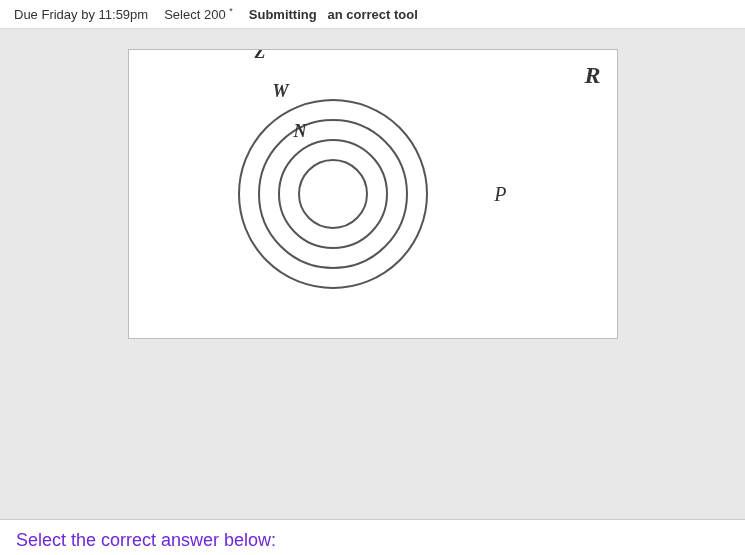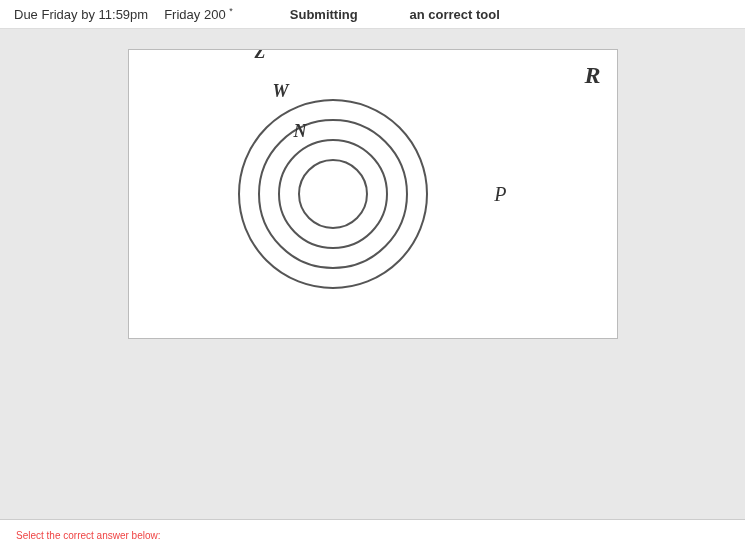--- a/index.html
+++ b/index.html
@@ -29,21 +29,20 @@
     .header-points {
       color: #333;
     }
 
     .header-submitting {
       color: #333;
     }
 
     .header-submitting span {
       font-weight: 600;
-      margin-left: 41px;
     }
 
     .content-area {
       background: #e8e8e8;
       padding: 10px 16px 16px 16px;
       min-height: 490px;
     }
 
     .diagram-box {
       background: #fff;
@@ -147,32 +146,32 @@
       color: #333;
     }
 
     .options-area {
       background: #fff;
       border-top: 1px solid #ccc;
       padding: 10px 16px;
     }
 
     .select-label-text {
-      font-size: 10px;
-      color: #ef4444;
+      font-size: 18px;
+      color: #6d28d9;
       margin-bottom: 10px;
     }
   </style>
 </head>
 <body>
 
 <div class="header-bar">
   <span class="header-due">Due Friday by 11:59pm</span>
   <span class="header-points">
-    <span>Friday</span>
+    <span>Select</span>
     <span>200</span>
     <sup style="font-size:9px;">*</sup>
   </span>
   <span class="header-submitting">
     <span>Submitting</span>
     &nbsp;
     <span>an correct tool</span>
   </span>
 </div>
 

